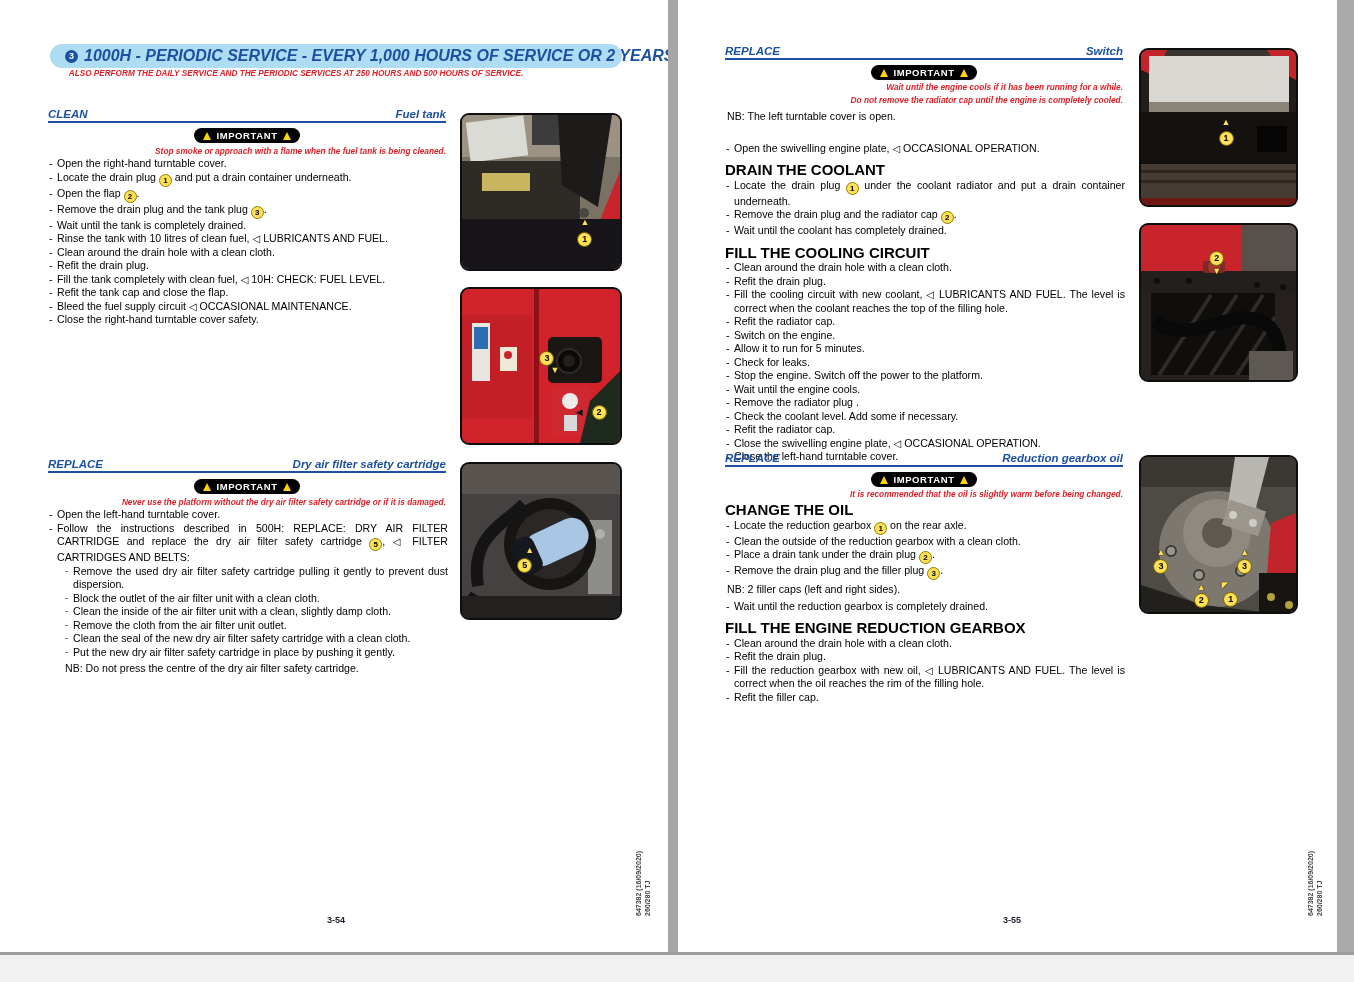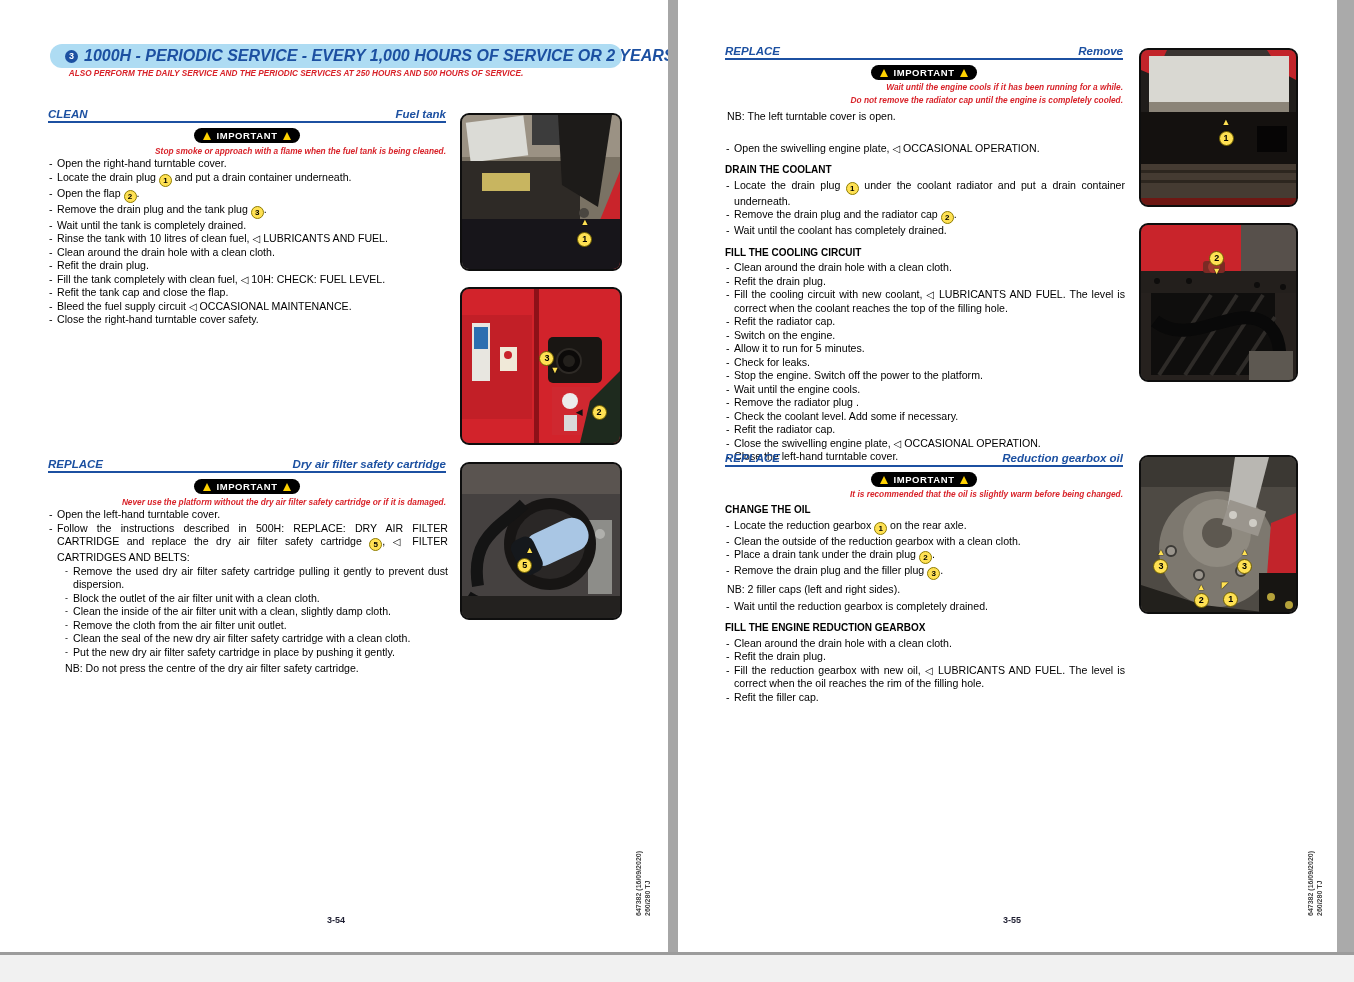--- a/index.html
+++ b/index.html
@@ -36,21 +36,21 @@
   .warn{position:absolute;width:398px;text-align:right;color:#d8232a;
     font-weight:bold;font-style:italic;font-size:8.3px;line-height:13px;}
 
   
   .tcol{position:absolute;width:400px;font-size:10.6px;line-height:13.5px;color:#000;}
   .b{position:relative;padding-left:9px;text-align:justify;}
   .b::before{content:"-";position:absolute;left:1px;}
   .b2{position:relative;margin-left:17px;padding-left:8px;text-align:justify;}
   .b2::before{content:"-";position:absolute;left:0;font-size:9px;}
   .nb{margin:3px 0 3px 2px;}
-  .stitle{font-weight:bold;font-size:10px;margin:8px 0 2px;}
+  .stitle{font-weight:bold;font-size:15px;margin:8px 0 2px;}
   .mk{display:inline-block;width:11px;height:11px;border-radius:50%;background:#ffe153;
     border:1px solid #8f7c00;color:#000;font-weight:bold;font-size:8px;line-height:11px;
     text-align:center;vertical-align:-2px;font-style:normal;}
   .ref{font-size:10px;}
 
   
   .photo{position:absolute;border:2px solid #0e0e0e;border-radius:9px;overflow:hidden;background:#444;}
   .ph-l{width:158px;height:154px;}
   .ph-r{width:155px;height:155px;}
   .photo svg{position:absolute;left:0;top:0;width:100%;height:100%;}
@@ -199,21 +199,21 @@
       <div>260/280 TJ</div>
     </div>
   </div>
 
   <div class="gap-mid"></div>
 
   <div class="page page-r">
 
     <div class="shead" style="left:47px;top:45px;">
       <span>REPLACE</span>
-      <span>Remove</span>
+      <span>Switch</span>
     </div>
     <div class="imp-row" style="left:47px;top:65px;">
       <span class="imp">
         <span class="wt"></span>
         <span>IMPORTANT</span>
         <span class="wt"></span>
       </span>
     </div>
     <div class="warn" style="left:47px;top:81px;">Wait until the engine cools if it has been running for a while.</div>
     <div class="warn" style="left:47px;top:94px;">Do not remove the radiator cap until the engine is completely cooled.</div>

